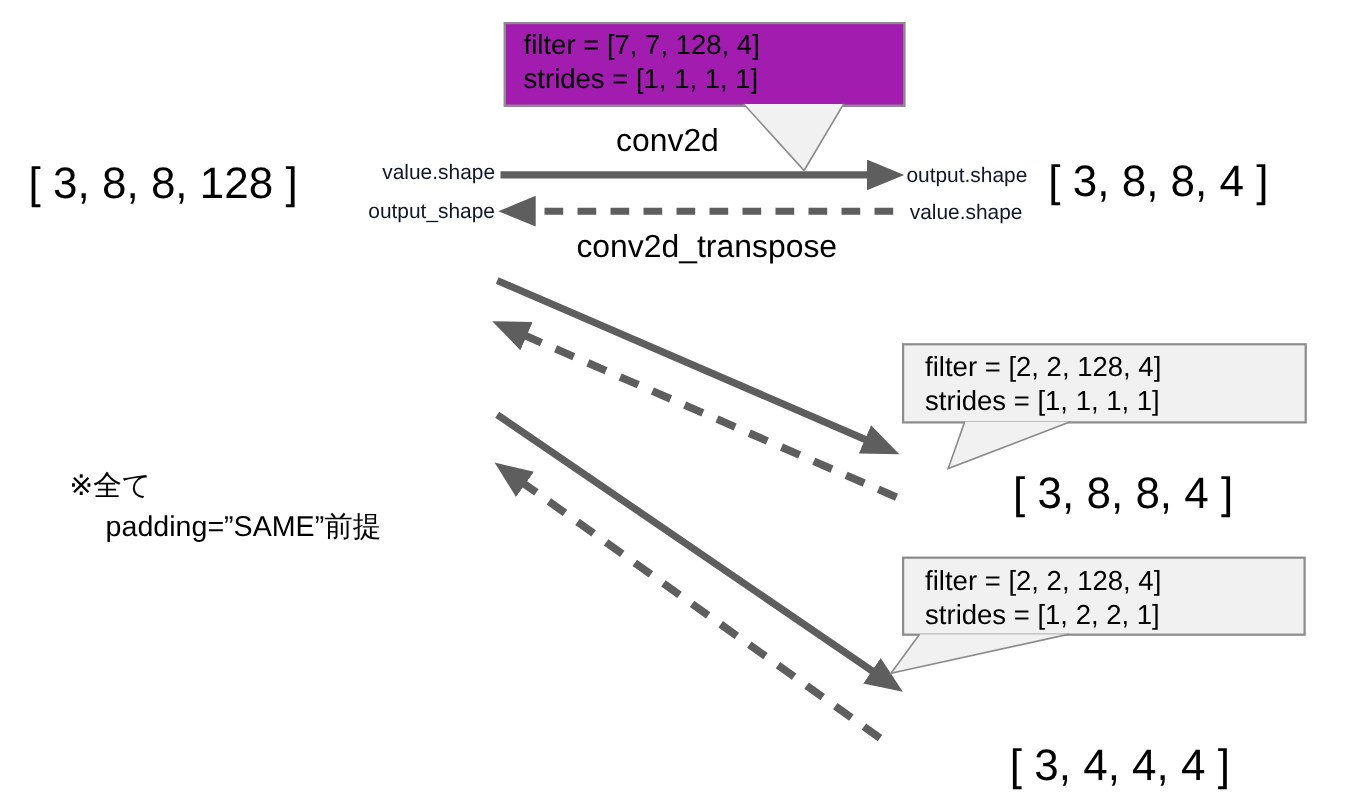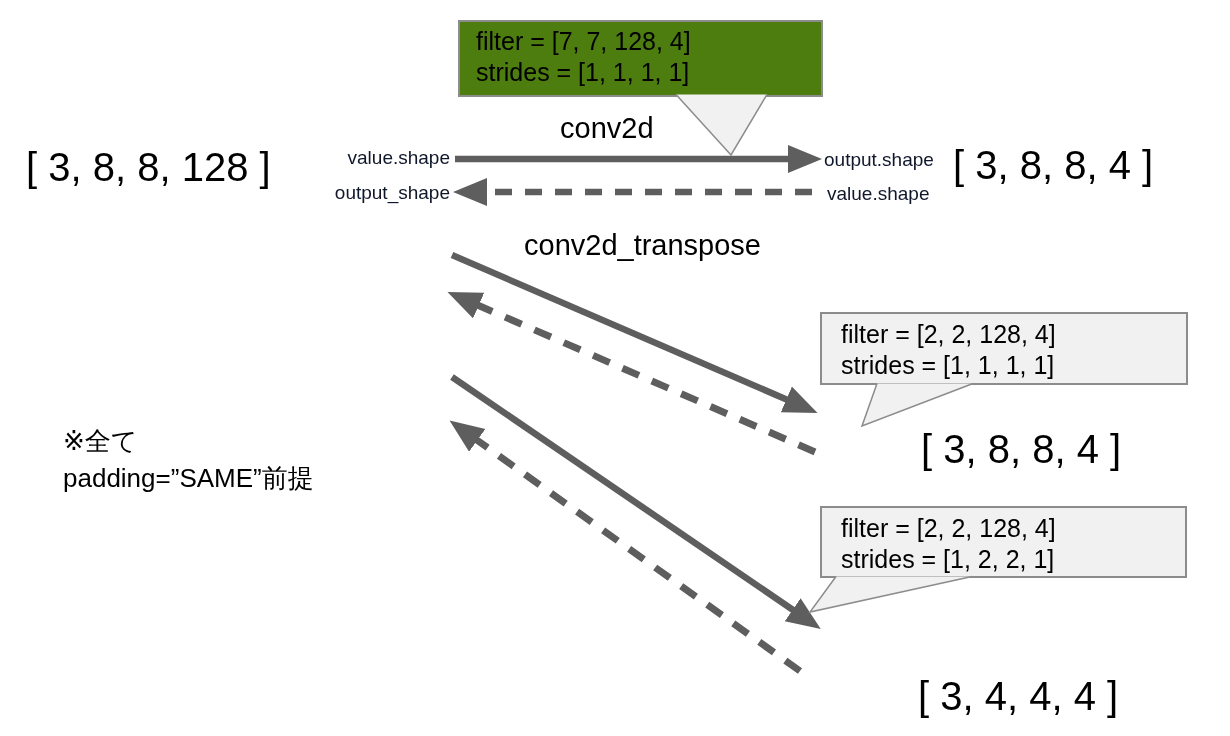--- a/index.html
+++ b/index.html
@@ -37,38 +37,38 @@
   <div class="abs big-shape" style="left:953px;top:137px;">[ 3, 8, 8, 4 ]</div>
   <div class="abs big-shape" style="left:921px;top:421px;">[ 3, 8, 8, 4 ]</div>
   <div class="abs big-shape" style="left:918px;top:668px;">[ 3, 4, 4, 4 ]</div>
 
   <div class="abs small-label ra" style="left:300px;top:147px;width:150px;">value.shape</div>
   <div class="abs small-label ra" style="left:300px;top:182px;width:150px;">output_shape</div>
   <div class="abs small-label" style="left:824px;top:149px;">output.shape</div>
   <div class="abs small-label" style="left:827px;top:183px;">value.shape</div>
 
   <div class="abs op-label" style="left:560px;top:112px;width:160px;text-align:left;">conv2d</div>
-  <div class="abs op-label" style="left:524px;top:209px;margin-top:20px;">conv2d_transpose</div>
+  <div class="abs op-label" style="left:524px;top:209px;">conv2d_transpose</div>
 
-  <div class="abs callout" style="left: 458px; top: 20px; width: 365px; height: 77px; padding: 4px 0px 0px 16px; background: #4d7c0f; border-color: rgb(140, 140, 140);">
+  <div class="abs callout" style="left: 458px; top: 20px; width: 365px; height: 77px; padding: 4px 0px 0px 16px; background: #a21caf; border-color: rgb(140, 140, 140);">
     <span class="cl-line">filter = [7, 7, 128, 4]</span>
     <span class="cl-line">strides = [1, 1, 1, 1]</span>
   </div>
   <div class="abs callout" style="left: 820px; top: 312px; width: 368px; height: 73px; padding: 5px 0px 0px 19px; background: rgb(241, 241, 241); border-color: rgb(140, 140, 140);">
     <span class="cl-line">filter = [2, 2, 128, 4]</span>
     <span class="cl-line">strides = [1, 1, 1, 1]</span>
   </div>
   <div class="abs callout" style="left: 820px; top: 506px; width: 367px; height: 72px; padding: 5px 0px 0px 19px; background: rgb(241, 241, 241); border-color: rgb(140, 140, 140);">
     <span class="cl-line">filter = [2, 2, 128, 4]</span>
     <span class="cl-line">strides = [1, 2, 2, 1]</span>
   </div>
 
   <div class="abs note" style="left:63px;top:423px;">
     <span style="display:block;">※全て</span>
-    <span style="display:block;">padding=”SAME”前提</span>
+    <span style="display:block;margin-left:33px;">padding=”SAME”前提</span>
   </div>
 
   <svg id="arrow-layer" width="1230" height="736" viewBox="0 0 1230 736">
     <defs>
       <marker id="ah" markerUnits="userSpaceOnUse" markerWidth="40" markerHeight="32" refX="4" refY="14" orient="auto">
         <path d="M0,0 L34,14 L0,28 Z" class="arrow-fill" fill="#5e5e5e"></path>
       </marker>
     </defs>
 
     <line x1="455" y1="159" x2="792" y2="159" stroke-width="6.5" marker-end="url(#ah)" class="arrow-stroke" stroke="#5e5e5e"></line>

